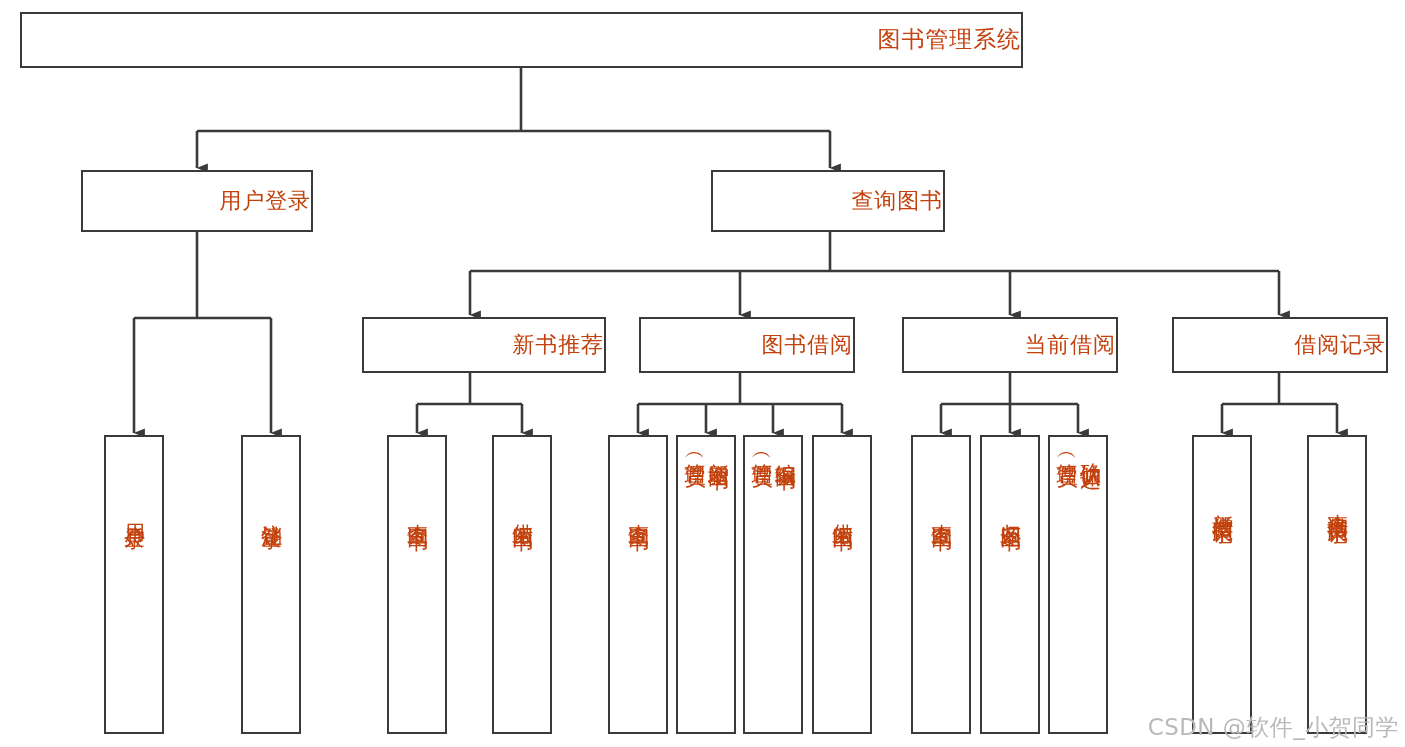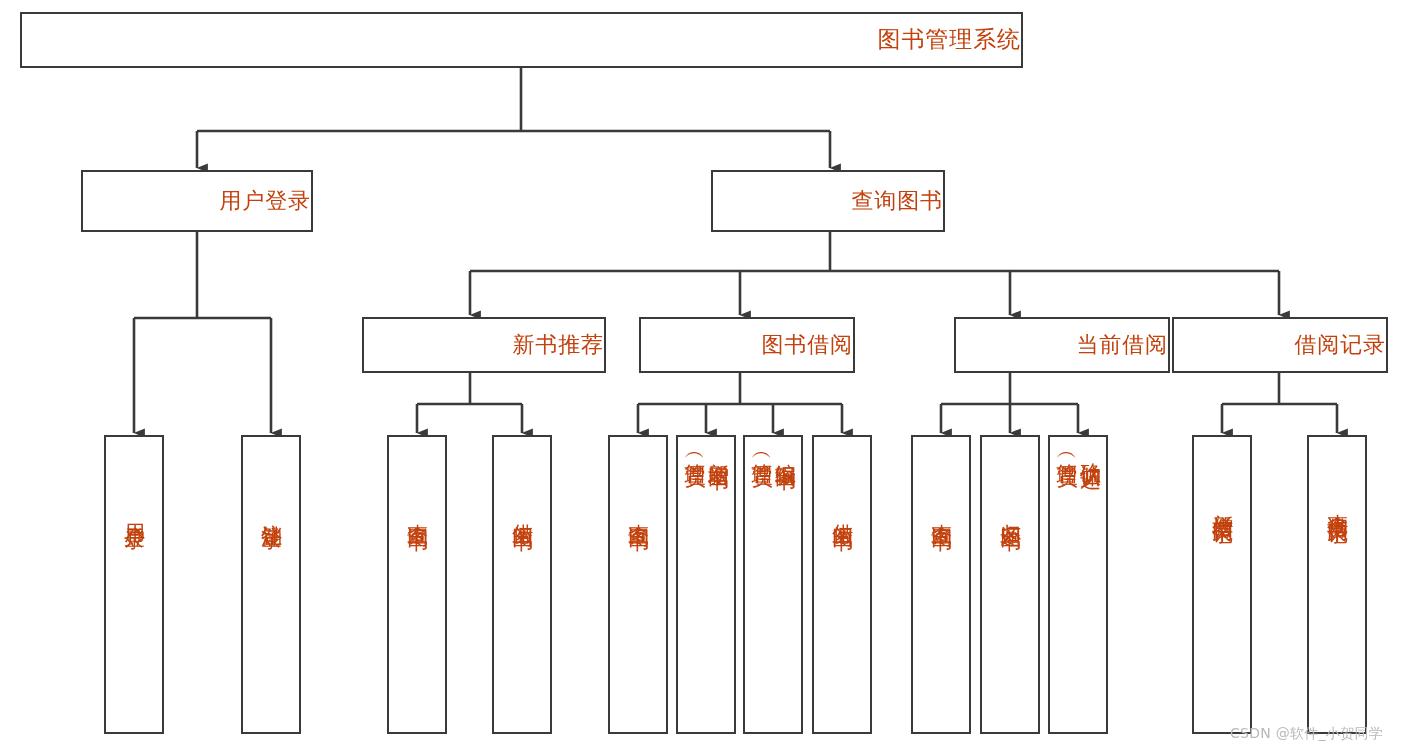--- a/index.html
+++ b/index.html
@@ -64,23 +64,23 @@
     margin-top: 66px;
   }
   .node.vertical.mid2 .node-label {
     margin-top: 56px;
   }
   .node.vertical.tall .node-label {
     margin-top: 4px;
   }
   #watermark {
     position: absolute;
-    right: 22px;
+    right: 6px;
     bottom: 4px;
-    font-size: 14px;
+    font-size: 23px;
     color: #b9b9b9;
     z-index: 5;
     white-space: nowrap;
     letter-spacing: 0.02em;
     margin-left: 33px;
   }
 </style>
 </head>
 <body>
 
@@ -146,21 +146,21 @@
   <div class="node horizontal" style="left:711px; top:170px; width:234px; height:62px;">
     <span class="node-label">查询图书</span>
   </div>
 
   <div class="node horizontal" style="left:362px; top:317px; width:244px; height:56px;">
     <span class="node-label">新书推荐</span>
   </div>
   <div class="node horizontal" style="left:632px; top:317px; width:216px; height:56px;margin-left:7px;">
     <span class="node-label">图书借阅</span>
   </div>
-  <div class="node horizontal" style="left:954px; top:317px; width:216px; height:56px;">
+  <div class="node horizontal" style="left:902px; top:317px; width:216px; height:56px;">
     <span class="node-label">当前借阅</span>
   </div>
   <div class="node horizontal" style="left:1172px; top:317px; width:216px; height:56px;">
     <span class="node-label">借阅记录</span>
   </div>
 
   <div class="node vertical mid" style="left:104px; top:435px; width:60px; height:299px;">
     <span class="node-label">用户登录</span>
   </div>
   <div class="node vertical mid" style="left:241px; top:435px; width:60px; height:299px;">

